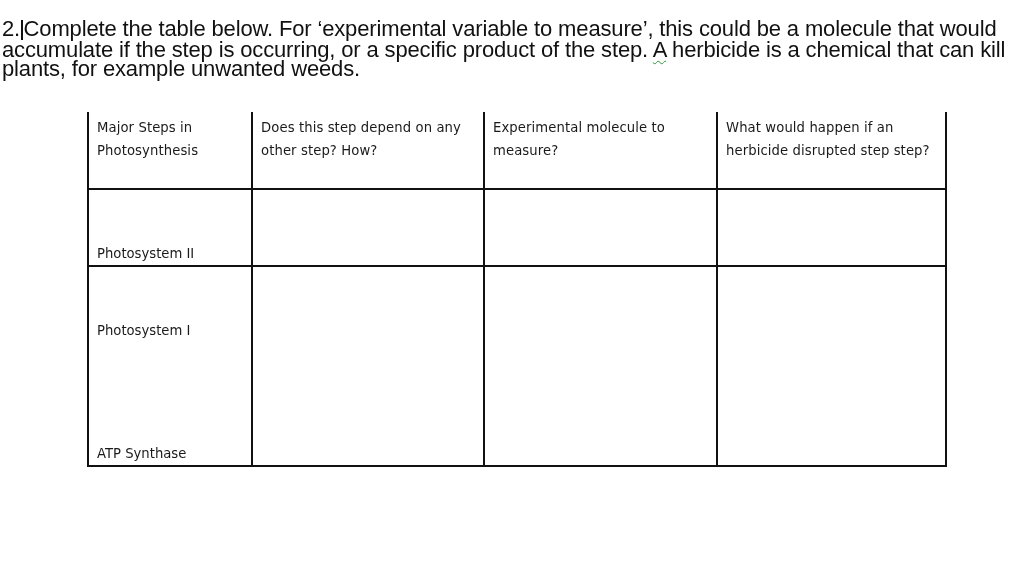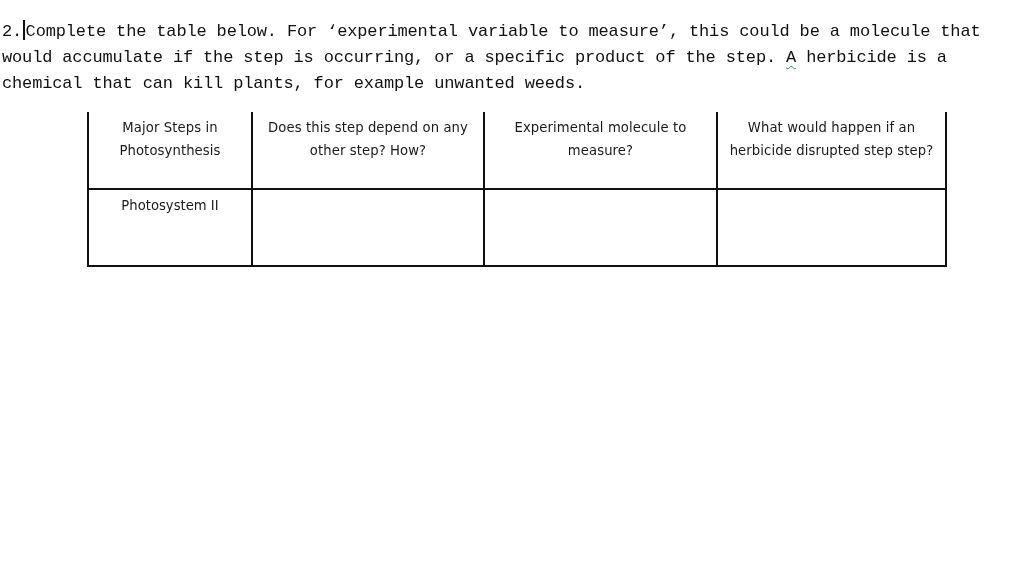--- a/index.html
+++ b/index.html
@@ -12,23 +12,23 @@
       height: 581px;
       position: relative;
       overflow: hidden;
       color: #111111;
     }
     .question {
       position: absolute;
       left: 2px;
       top: 19px;
       width: 1020px;
-      font-family: Liberation Mono, monospace;
-      font-size: 17px;
-      line-height: 26px;
+      font-family: Liberation Sans, sans-serif;
+      font-size: 22px;
+      line-height: 19px;
       color: #111;
       letter-spacing: -0.15px;
     }
     .caret {
       display: inline-block;
       width: 1.5px;
       height: 20px;
       background: #111;
       vertical-align: -4px;
       margin: 0 1px 0 1px;
@@ -45,37 +45,37 @@
     }
     table.steps {
       border-collapse: collapse;
       table-layout: fixed;
       font-family: "DejaVu Sans", sans-serif;
       font-size: 13.2px;
       color: #1a1a1a;
     }
     table.steps td, table.steps th {
       font-weight: normal;
-      text-align: center;
+      text-align: left;
       vertical-align: top;
       padding: 4px 8px 0 8px;
       line-height: 23px;
       border-left: 2px solid #111;
       border-right: 2px solid #111;
       border-bottom: 2px solid #111;
     }
     table.steps thead th {
       border-top: none;
       height: 72px;
       letter-spacing: 0.1px;
     }
     .row-ps2 td { height: 71px; }
     .row-ps1 td { height: 145px; }
     .row-calvin td { height: 71px; }
-    .step-label { display: block; }
+    .step-label { display: block; margin-top: 48px; }
     .step-gap { display: block; height: 52px; }
   </style>
 </head>
 <body>
 
 <div class="question"><span>2.</span><span class="caret"></span><span>Complete the table below.  For ‘experimental variable to measure’, this could be a molecule that would accumulate if the step is occurring, or a specific product of the step. </span><span class="squiggle">A</span><span> herbicide is a chemical that can kill plants, for example unwanted weeds.</span></div>
 
 <div class="tbl-wrap">
   <table class="steps">
     <colgroup>
@@ -94,15 +94,25 @@
     </thead>
     <tbody>
       <tr class="row-ps2">
         <td>
           <span class="step-label">Photosystem II</span>
         </td>
         <td></td>
         <td></td>
         <td></td>
       </tr>
+      <tr class="row-ps1">
+        <td>
+          <span class="step-label">Photosystem I</span>
+          <span class="step-gap"></span>
+          <span class="step-label">ATP Synthase</span>
+        </td>
+        <td></td>
+        <td></td>
+        <td></td>
+      </tr>
     </tbody>
   </table>
 </div>
 
 </body></html>

